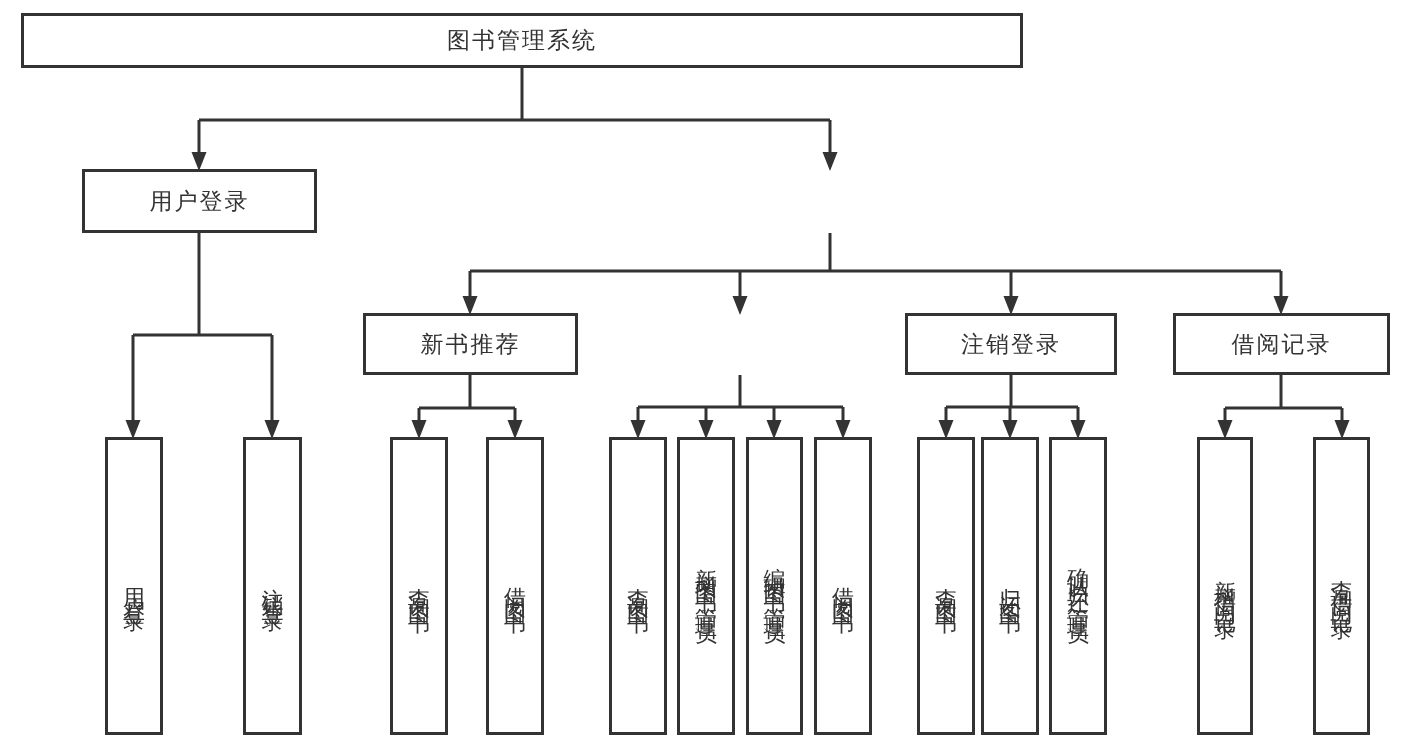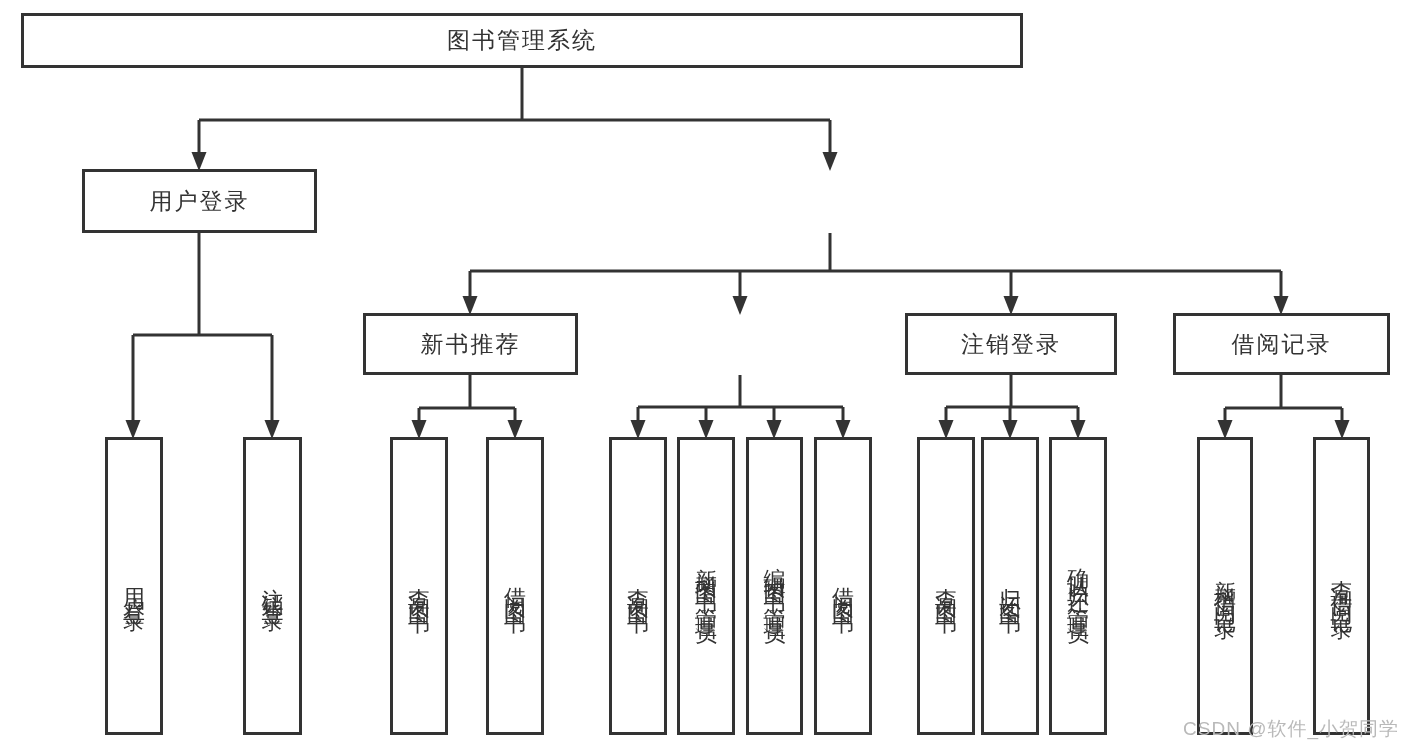--- a/index.html
+++ b/index.html
@@ -161,15 +161,14 @@
     <span class="vtext">确认归还（管理员）</span>
   </div>
 
   <div class="node vleaf" style="left:1197px; top:437px; width:56px; height:298px;">
     <span class="vtext">新增借阅记录</span>
   </div>
   <div class="node vleaf" style="left:1313px; top:437px; width:57px; height:298px;">
     <span class="vtext">查询借阅记录</span>
   </div>
 
-  <div class="watermark">CSDN @软件_小贺同学</div>
 
 </div>
 
 </body></html>

